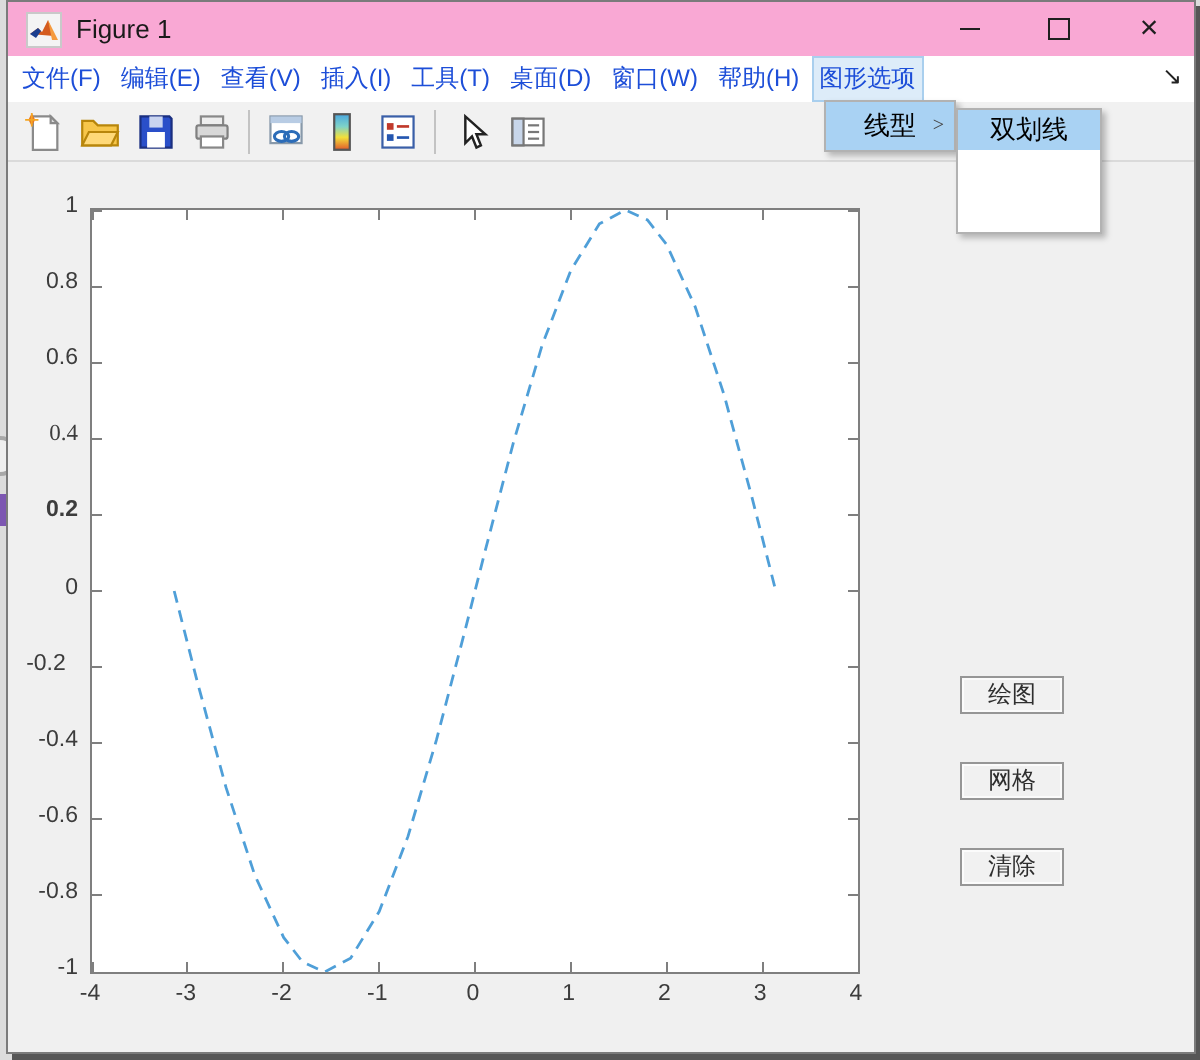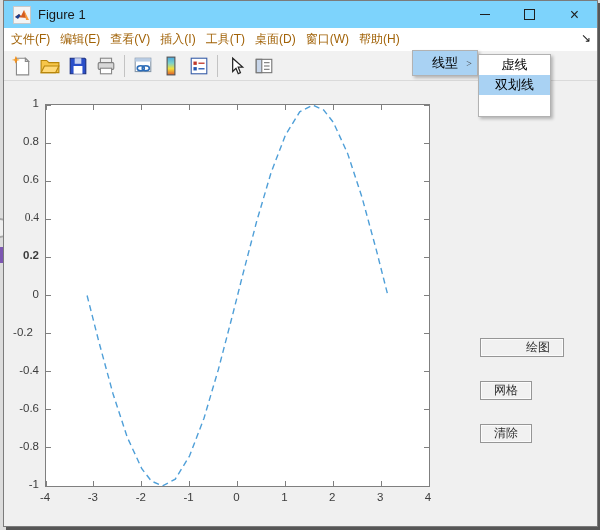--- a/index.html
+++ b/index.html
@@ -10,36 +10,36 @@
   .artifact-circle{position:absolute;left:-10px;top:218px;width:16px;height:16px;
        border:2px solid #a8a8a8;border-radius:50%;background:#efefef;z-index:0;}
   .artifact-purple{position:absolute;left:0;top:247px;width:3px;height:16px;
        background:#7d57b2;z-index:0;}
 
   
   .frame{position:absolute;left:3px;top:0;width:593px;height:525px;background:#f0f0f0;
        border:1px solid #7b7b7b;box-shadow:3px 3px 0 0 #565656;z-index:1;}
 
   
-  .titlebar{position:absolute;left:0;top:0;width:100%;height:27px;background:#7dd3fc;
+  .titlebar{position:absolute;left:0;top:0;width:100%;height:27px;background:#f9a8d4;
        display:flex;align-items:center;}
   .app-icon{width:16px;height:16px;margin-left:9px;border:1px solid #c9c9c9;
        background:#f4f4f4;position:relative;flex:none;}
   .app-icon svg{position:absolute;left:0;top:0;}
   .title-text{margin-left:7px;font-size:13px;color:#1a1a1a;}
   .win-controls{position:absolute;right:0;top:0;height:27px;display:flex;}
   .win-btn{width:45px;height:27px;display:flex;align-items:center;justify-content:center;}
   .glyph-min{width:10px;height:1px;background:#1f1f1f;}
   .glyph-max{width:9px;height:9px;border:1px solid #1f1f1f;}
   .glyph-close{font-size:16px;color:#1f1f1f;line-height:1;}
 
   
   .menubar{position:absolute;left:0;top:27px;width:100%;height:23px;background:#ffffff;
        display:flex;align-items:center;padding-left:2px;box-sizing:border-box;}
-  .menu-item{font-size:12px;color:#a16207;padding:3px 4px;margin:0 1px;white-space:nowrap;}
+  .menu-item{font-size:12px;color:#1d4ed8;padding:3px 4px;margin:0 1px;white-space:nowrap;}
   .menu-item.active{background:#ddecf9;border:1px solid #a9cfee;padding:2px 3px;}
   .dock-icon{position:absolute;right:6px;top:4px;font-size:12px;color:#222;line-height:1;}
 
   
   .toolbar{position:absolute;left:0;top:50px;width:100%;height:30px;background:#f1f1f1;
        border-bottom:1px solid #dadada;display:flex;align-items:center;box-sizing:border-box;}
   .tb-icon{width:20px;height:20px;margin-left:8px;flex:none;}
   .tb-sep{width:1px;height:22px;background:#c3c3c3;margin-left:8px;flex:none;}
 
   
@@ -49,21 +49,21 @@
   .axes svg{position:absolute;left:0;top:0;}
   .tick{position:absolute;background:#7f7f7f;}
   .tick-label{position:absolute;font-size:11.5px;color:#3c3c3c;}
   .xlab{width:30px;text-align:center;}
   .ylab{width:32px;text-align:right;}
 
   
   .side-btn{position:absolute;left:476px;width:50px;height:17px;background:#f1f1f1;
        border:1px solid #969696;box-shadow:inset 0 0 0 1px #fbfbfb;
        font-size:12px;color:#2e2e2e;display:flex;align-items:center;justify-content:center;}
-  .side-btn.b1{top:257px;padding-left:32px;} .side-btn.b2{top:300px;} .side-btn.b3{top:343px;}
+  .side-btn.b1{top:257px;} .side-btn.b2{top:300px;} .side-btn.b3{top:343px;}
 
   
   .dd-panel{position:absolute;background:#ffffff;border:1px solid #b2b2b2;
        box-shadow:2px 2px 3px rgba(0,0,0,0.25);z-index:5;}
   .dd-panel.p1{left:408px;top:49px;width:64px;height:24px;}
   .dd-panel.p2{left:474px;top:53px;width:71px;height:61px;}
   .dd-row{height:20px;display:flex;align-items:center;justify-content:center;
        font-size:13px;color:#000;position:relative;}
   .p1 .dd-row{height:24px;font-family:Liberation Serif, serif;}
   .dd-row.hl{background:#a9d2f3;}
@@ -102,20 +102,21 @@
 
   <div class="menubar">
     <span class="menu-item">文件(F)</span>
     <span class="menu-item">编辑(E)</span>
     <span class="menu-item">查看(V)</span>
     <span class="menu-item">插入(I)</span>
     <span class="menu-item">工具(T)</span>
     <span class="menu-item">桌面(D)</span>
     <span class="menu-item">窗口(W)</span>
     <span class="menu-item">帮助(H)</span>
+    <span class="menu-item active">图形选项</span>
     <span class="dock-icon">↘</span>
   </div>
 
   <div class="toolbar">
     <svg class="tb-icon" viewBox="0 0 18 18">
       <path d="M4 2 h8 l3 3 v12 h-11 z" fill="#fff" stroke="#8a8a8a"></path>
       <path d="M12 2 l3 3 h-3 z" fill="#dcdcdc" stroke="#8a8a8a"></path>
       <path d="M3.5 0.5 L5 3.5 L3.5 6.5 L2 3.5 Z" fill="#e87722"></path>
       <path d="M0.5 3.5 L6.5 3.5 M3.5 0.5 L3.5 6.5" stroke="#f5a623" stroke-width="0.8"></path>
     </svg>
@@ -244,21 +245,18 @@
     <div class="side-btn b3">清除</div>
   </div>
 
   <div class="dd-panel p1">
     <div class="dd-row hl">
       <span>线型</span>
       <span class="dd-arrow">&gt;</span>
     </div>
   </div>
   <div class="dd-panel p2">
-    <div class="dd-row">
-      <span>虚线</span>
-    </div>
     <div class="dd-row hl">
       <span>双划线</span>
     </div>
   </div>
 
 </div>
 
 </body></html>

